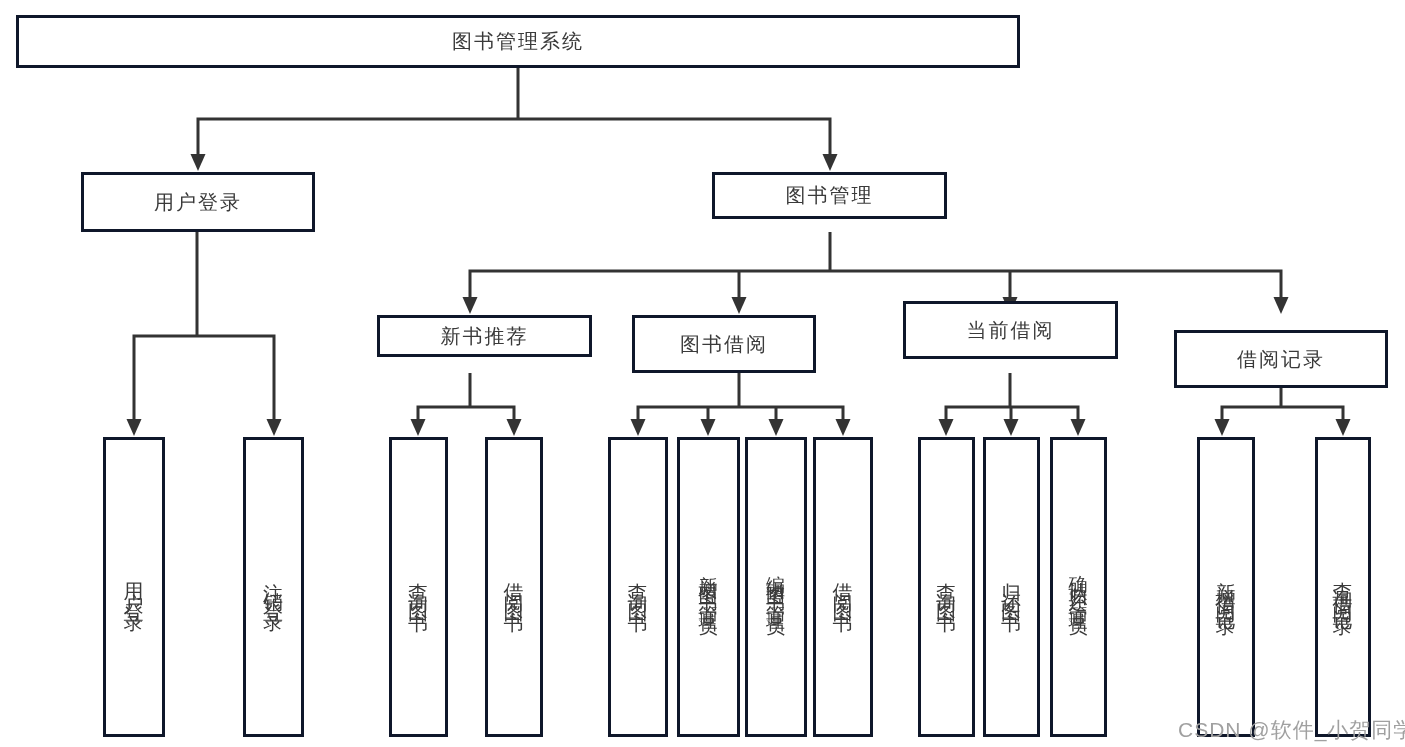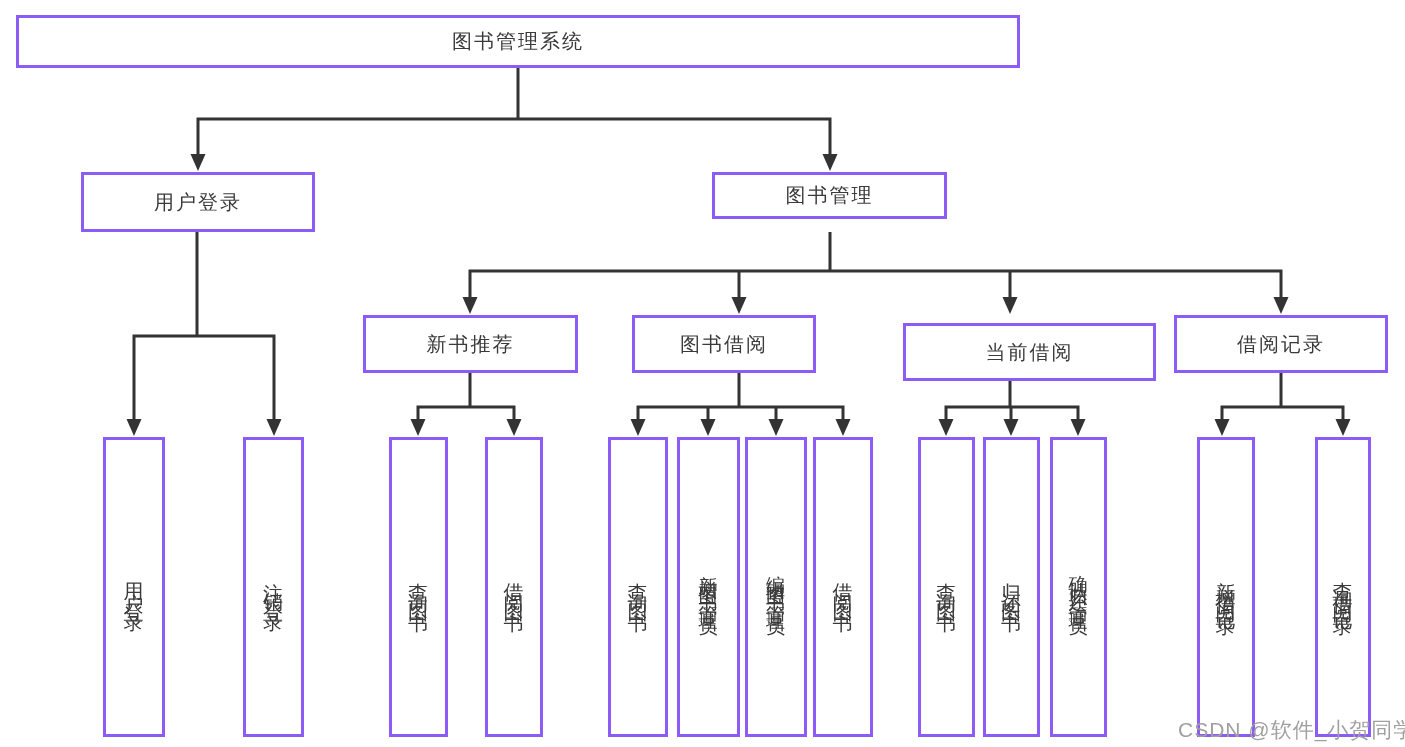--- a/index.html
+++ b/index.html
@@ -14,21 +14,21 @@
   }
   .connectors {
     position: absolute;
     left: 0; top: 0;
     width: 1405px; height: 747px;
     pointer-events: none;
   }
   .node {
     position: absolute;
     box-sizing: border-box;
-    border: 3px solid #8b5cf6;
+    border: 3px solid #0f172a;
     background: #ffffff;
     display: flex;
     align-items: center;
     justify-content: center;
     font-size: 20px;
     color: #3a3a3a;
   }
   .node.h .lbl {
     letter-spacing: 2px;
     white-space: nowrap;
@@ -108,30 +108,30 @@
     <span class="lbl">图书管理系统</span>
   </div>
 
   <div class="node h" style="left:81px;top:172px;width:234px;height:60px">
     <span class="lbl">用户登录</span>
   </div>
   <div class="node h" style="left:712px;top:172px;width:235px;height:47px">
     <span class="lbl">图书管理</span>
   </div>
 
-  <div class="node h" style="left:363px;top:315px;width:215px;height:58px">
+  <div class="node h" style="left:377px;top:315px;width:215px;height:42px">
     <span class="lbl">新书推荐</span>
   </div>
   <div class="node h" style="left:632px;top:315px;width:184px;height:58px">
     <span class="lbl">图书借阅</span>
   </div>
-  <div class="node h" style="left:903px;top:323px;width:253px;height:58px">
+  <div class="node h" style="left:903px;top:301px;width:215px;height:58px">
     <span class="lbl">当前借阅</span>
   </div>
-  <div class="node h" style="left:1174px;top:315px;width:214px;height:58px">
+  <div class="node h" style="left:1174px;top:330px;width:214px;height:58px">
     <span class="lbl">借阅记录</span>
   </div>
 
   <div class="node v" style="left:103px;top:437px;width:62px;height:300px">
     <span class="lbl">用户登录</span>
   </div>
   <div class="node v" style="left:243px;top:437px;width:61px;height:300px">
     <span class="lbl">注销登录</span>
   </div>
 

